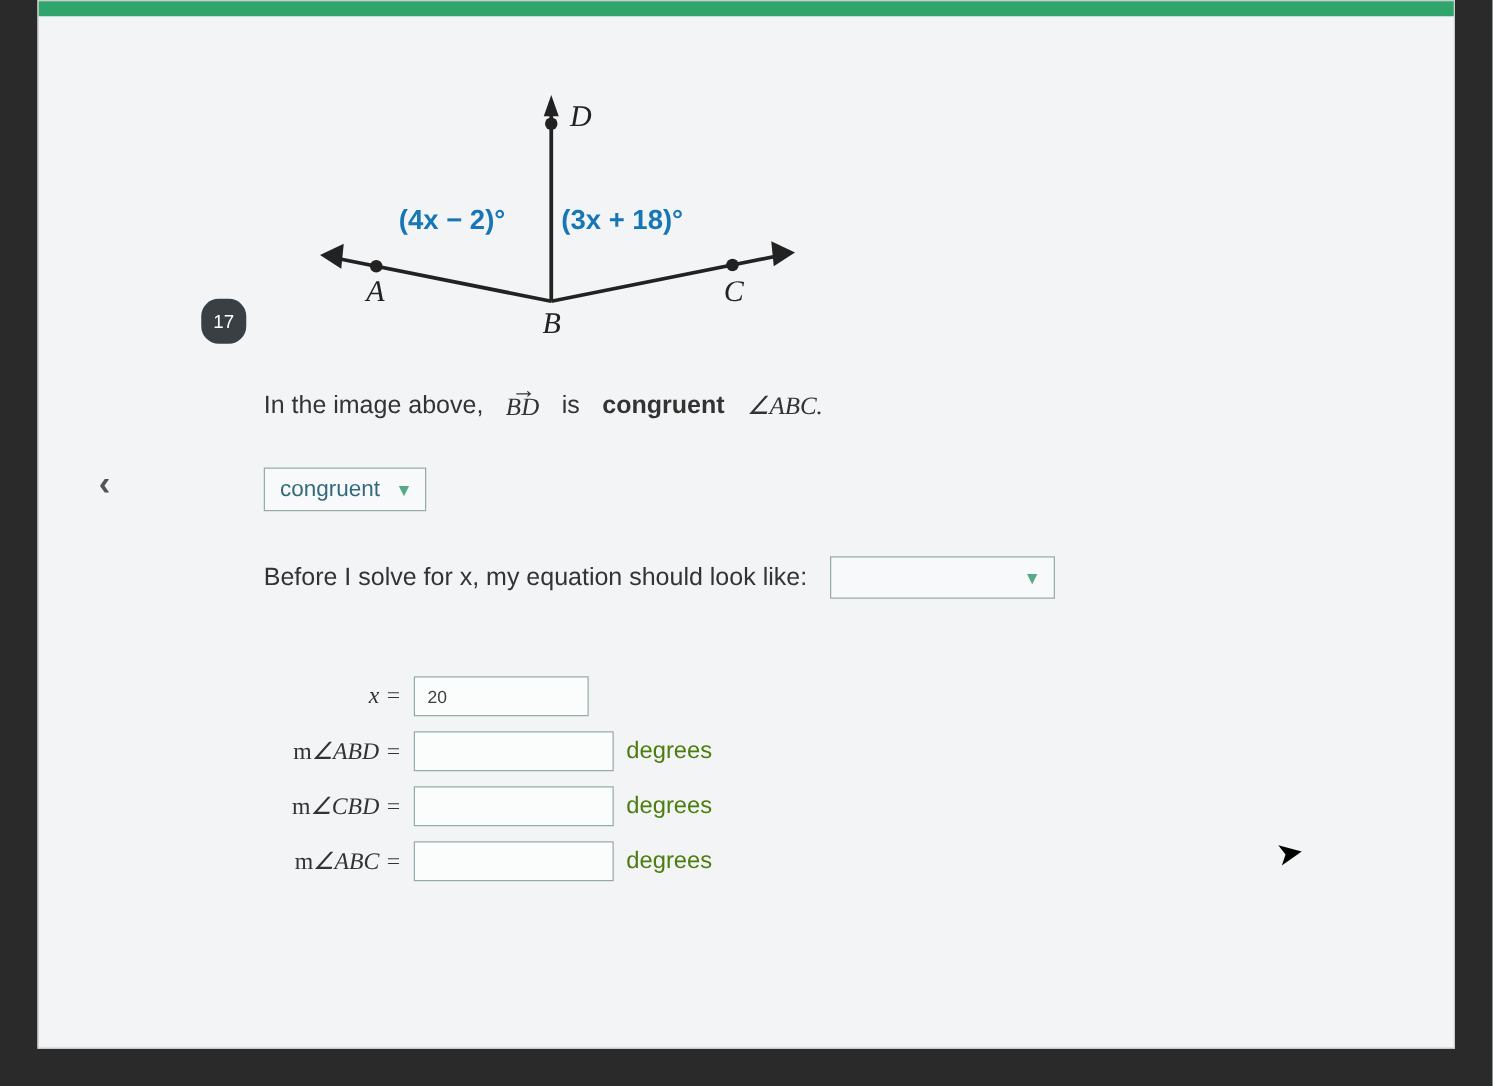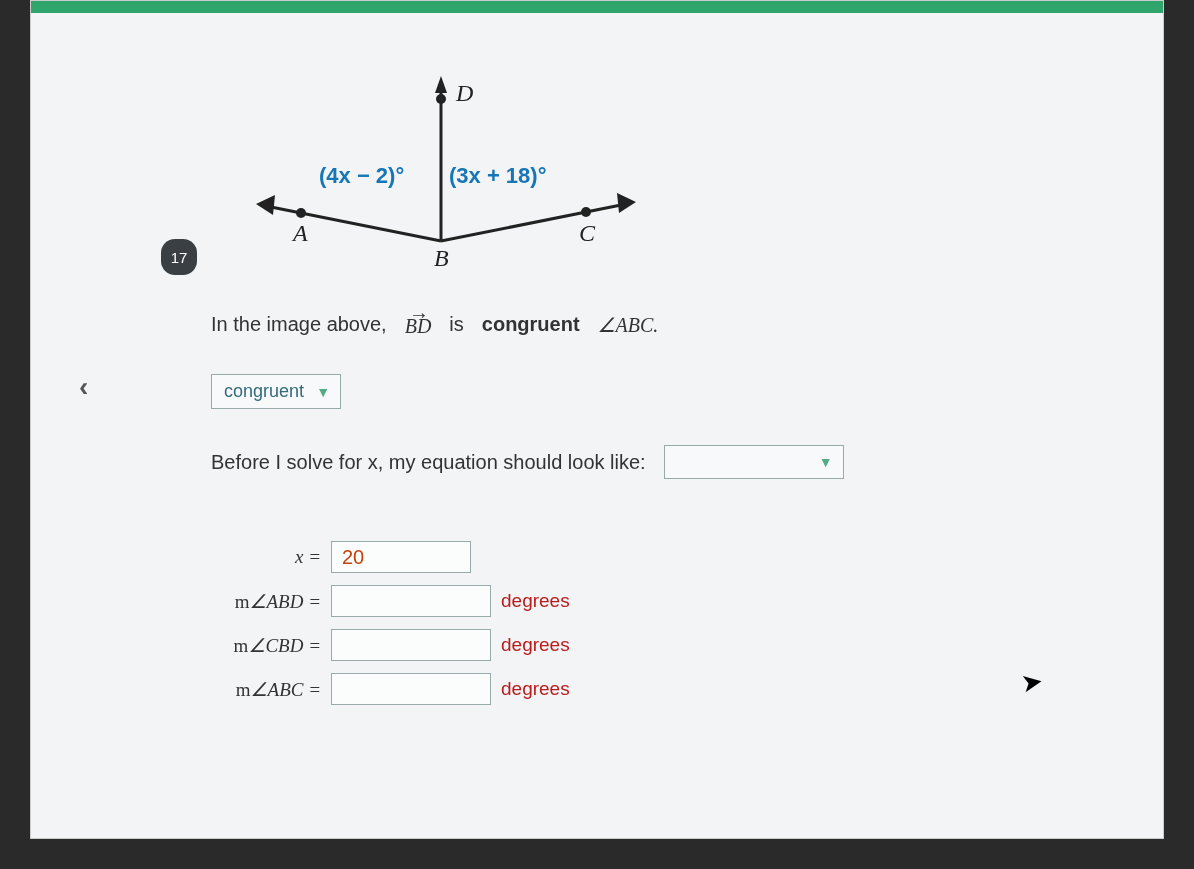--- a/index.html
+++ b/index.html
@@ -106,25 +106,25 @@
     font-family: 'Times New Roman', serif;
     font-style: italic;
   }
   .ans-label .m { font-style: normal; }
   .ans-input {
     border: 1px solid #9aa;
     background: #fbfdfd;
     height: 32px;
     width: 160px;
     padding: 0 10px;
-    font-size: 20px;
-    color: #c2410c;
+    font-size: 14px;
+    color: #404040;
   }
   .ans-input.small { width: 140px; }
-  .unit { color: #b91c1c; text-align: center; }
+  .unit { color: #4d7c0f; text-align: center; }
   .angle { font-family: 'Times New Roman', serif; }
   .ital { font-style: italic; }
   .cursor-arrow {
     position: absolute;
     right: 120px;
     bottom: 140px;
     font-size: 26px;
     color: #000;
     transform: rotate(-10deg);
   }

